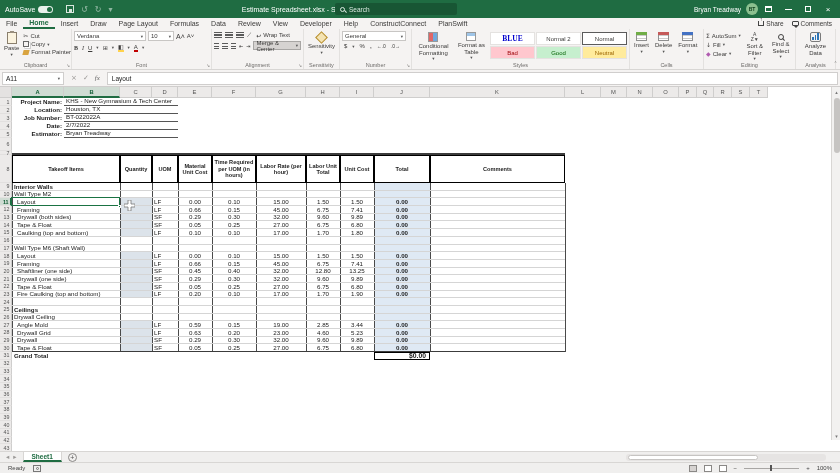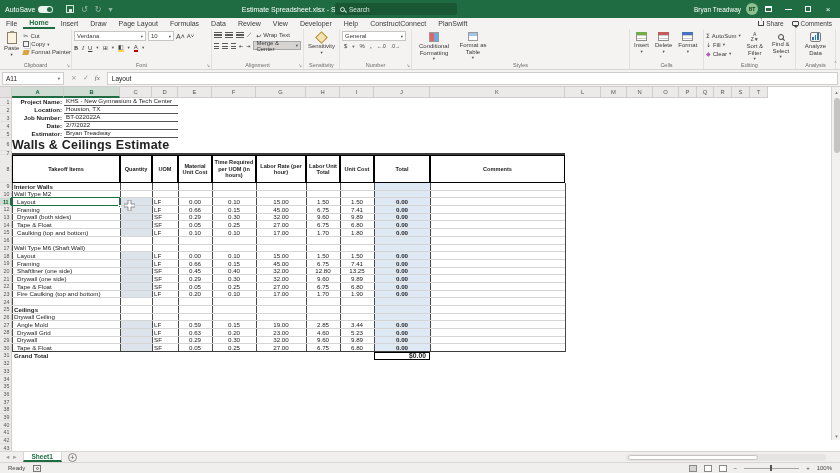--- a/index.html
+++ b/index.html
@@ -309,20 +309,28 @@
     <div class="bb" style="width:40px;">
       <span class="ic-cf"></span>
       <span>Conditional Formatting</span>
         <span class="caret">▾</span>
     </div>
     <div class="bb" style="width:34px;">
       <span class="ic-ft"></span>
       <span>Format as Table</span>
         <span class="caret">▾</span>
     </div>
+    <div class="stylegrid" id="style-gallery">
+        <div class="stylecell st-link">BLUE</div>
+        <div class="stylecell st-normal">Normal 2</div>
+        <div class="stylecell st-selected">Normal</div>
+        <div class="stylecell st-bad">Bad</div>
+        <div class="stylecell st-good">Good</div>
+        <div class="stylecell st-neutral">Neutral</div>
+      </div>
     <span class="glabel">Styles</span>
   </div>
 
   <div class="rgroup" style="width:74px;">
     <div class="bb">
         <span class="ic-tbl ins"></span>
         <span>Insert</span>
         <span class="caret">▾</span>
       </div>
     <div class="bb">
@@ -450,21 +458,20 @@
         <div class="cell info-label" style="left: 12px; width: 52px;">Date:</div>
         <div class="cell info-value" style="left: 64px; width: 114px;">2/7/2022</div>
       </div>
       <div class="r" style="height: 8px;">
         <div class="rn">5</div>
         <div class="cell info-label" style="left: 12px; width: 52px;">Estimator:</div>
         <div class="cell info-value" style="left: 64px; width: 114px;">Bryan Treadway</div>
       </div>
       <div class="r" style="height: 13px;">
         <div class="rn">6</div>
-        <div class="cell sheet-title" style="left: 12px; width: 380px;">Walls &amp; Ceilings Estimate</div>
       </div>
       <div class="r" style="height: 4px;">
         <div class="rn">7</div>
         <div class="hline thick"></div>
       </div>
       <div class="r" style="height: 28px;">
         <div class="rn">8</div>
         <div class="cell thead-cell" style="left: 12px; width: 108px;">Takeoff Items</div>
         <div class="cell thead-cell" style="left: 120px; width: 32px;">Quantity</div>
         <div class="cell thead-cell" style="left: 152px; width: 26px;">UOM</div>

